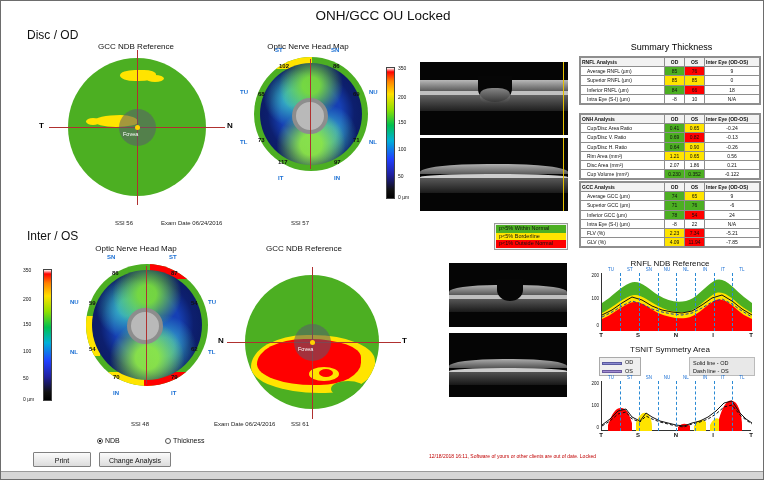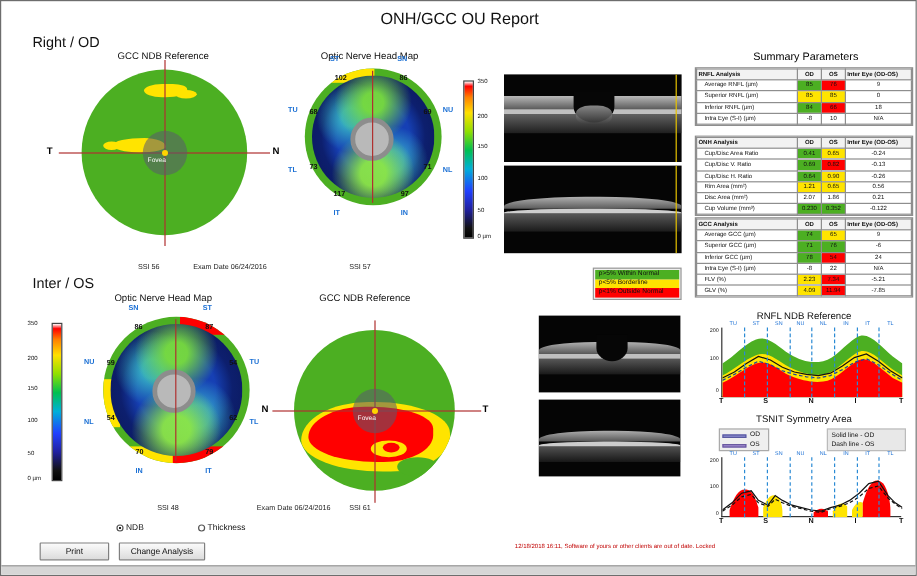--- a/index.html
+++ b/index.html
@@ -113,23 +113,23 @@
   }
   .radio-dot.on { background: radial-gradient(#222 0 40%, #fff 42%); }
   #status-msg { position: absolute; font-size: 5px; color: #c00000; }
   #footer-bar { position: absolute; left:0; bottom:0; width:764px; height:8px; background:#d6d6d6; border-top:1px solid #9a9a9a; }
 </style>
 </head>
 <body>
 
 <div id="page">
 
-  <div class="abs" id="report-title">ONH/GCC OU Report</div>
-
-  <div class="abs eye-label" style="left:26px; top:27px;">Right / OD</div>
+  <div class="abs" id="report-title">ONH/GCC OU Locked</div>
+
+  <div class="abs eye-label" style="left:26px; top:27px;">Disc / OD</div>
 
   <div class="abs" style="left:60px; top:41px; width:150px;">
     <div class="panel-title">GCC NDB Reference</div>
   </div>
   <div class="abs" style="left:232px; top:41px; width:150px;">
     <div class="panel-title">Optic Nerve Head Map</div>
   </div>
 
   <div class="disc ndb-disc" style="left:67px; top:57px; width:138px; height:138px;">
     <div style="position:absolute;left:52px;top:12px;width:36px;height:11px;background:#ffe400;border-radius:50% 40% 60% 50%/60% 50% 50% 60%;"></div>
@@ -268,21 +268,21 @@
     <div class="tissue" style="top:32px;height:4px;background:#eee;opacity:.8;"></div>
     <div class="tissue" style="top:36px;height:13px;background:linear-gradient(#7a7a7a,#222);opacity:.7;"></div>
     <div style="position:absolute;left:48px;top:16px;width:26px;height:22px;background:#060606;border-radius:0 0 50% 50%;"></div>
   </div>
   <div class="bscan" style="left:448px; top:332px; width:118px; height:64px;">
     <div class="tissue" style="top:26px;height:9px;background:linear-gradient(#cacaca,#636363);opacity:.85;border-radius:46% 46% 0 0/80% 80% 0 0;"></div>
     <div class="tissue" style="top:35px;height:4px;background:#f0f0f0;opacity:.85;border-radius:46% 46% 0 0/80% 80% 0 0;"></div>
     <div class="tissue" style="top:39px;height:13px;background:linear-gradient(#737373,#1f1f1f);opacity:.7;"></div>
   </div>
 
-  <div class="abs" id="summary-title" style="left:578px; top:41px;">Summary Parameters</div>
+  <div class="abs" id="summary-title" style="left:578px; top:41px;">Summary Thickness</div>
 
   <div class="tblbox" style="left:578px; top:55px; width:182px;">
     <table class="sum">
       <colgroup>
           <col style="width:84px">
           <col style="width:20px">
           <col style="width:20px">
           <col>
         </colgroup>
       <tbody>

